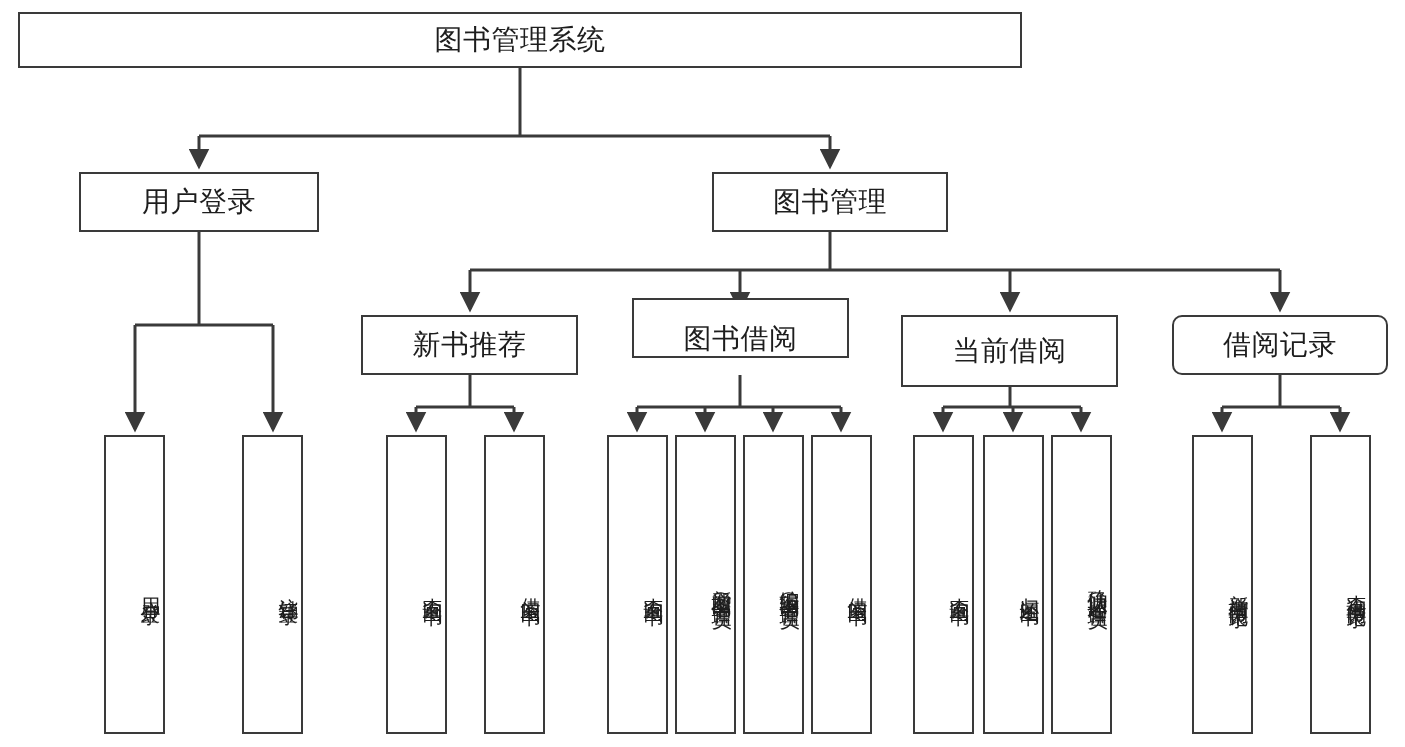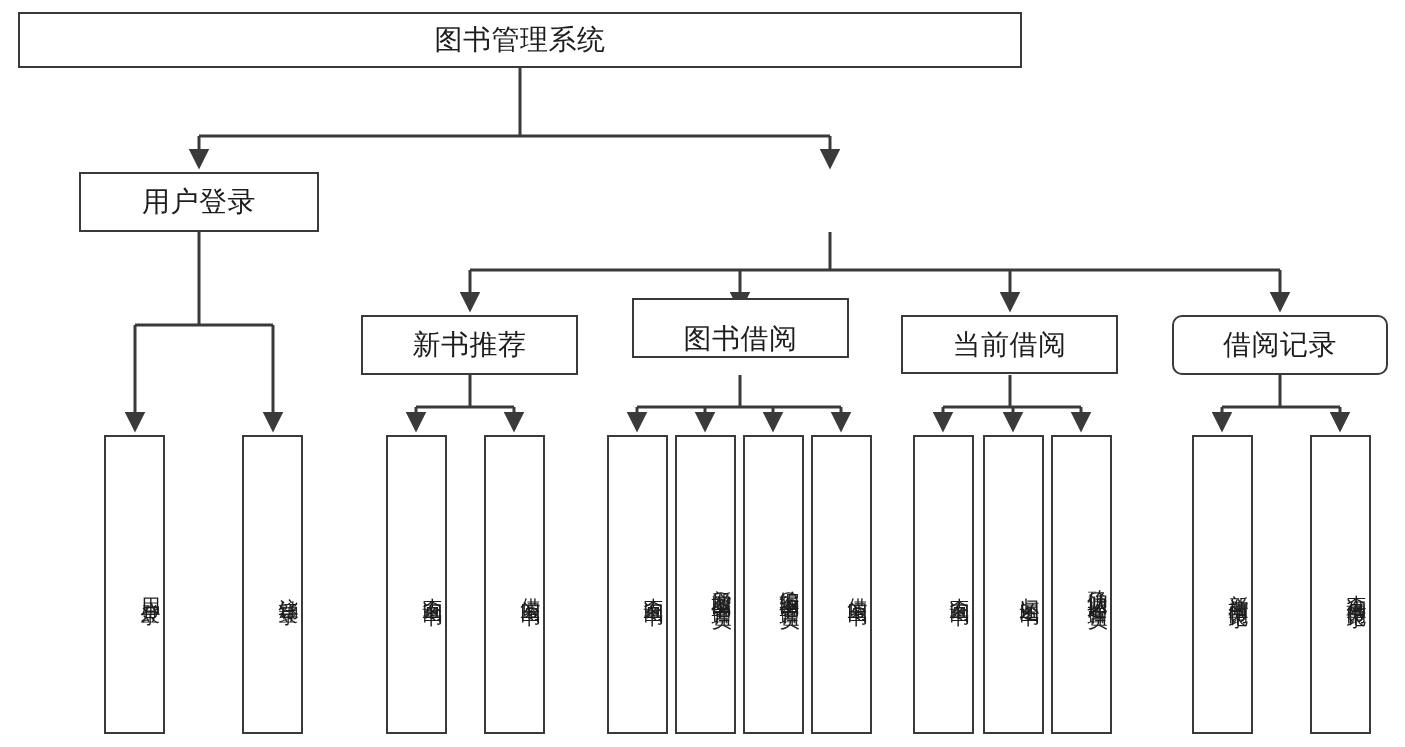--- a/index.html
+++ b/index.html
@@ -120,28 +120,31 @@
     </g>
   </svg>
 
   <div class="node horiz" style="left: 18px; top: 12px; width: 1004px; height: 56px; border-color: rgb(58, 58, 58); background: rgb(255, 255, 255); color: rgb(29, 29, 29);">
     <span>图书管理系统</span>
   </div>
 
   <div class="node horiz" style="left: 79px; top: 172px; width: 240px; height: 60px; border-color: rgb(58, 58, 58); background: rgb(255, 255, 255); color: rgb(29, 29, 29);">
     <span>用户登录</span>
   </div>
+  <div class="node horiz" style="left: 712px; top: 172px; width: 236px; height: 60px; border-color: rgb(58, 58, 58); background: rgb(255, 255, 255); color: rgb(29, 29, 29);">
+    <span>图书管理</span>
+  </div>
 
   <div class="node horiz" style="left: 361px; top: 315px; width: 217px; height: 60px; border-color: rgb(58, 58, 58); background: rgb(255, 255, 255); color: rgb(29, 29, 29);">
     <span>新书推荐</span>
   </div>
   <div class="node horiz" style="left: 632px; top: 298px; width: 217px; height: 60px; border-color: rgb(58, 58, 58); background: rgb(255, 255, 255); color: rgb(29, 29, 29); align-items: flex-end;">
     <span>图书借阅</span>
   </div>
-  <div class="node horiz" style="left: 901px; top: 315px; width: 217px; height: 59px; border-color: rgb(58, 58, 58); background: rgb(255, 255, 255); color: rgb(29, 29, 29);">
+  <div class="node horiz" style="left: 901px; top: 315px; width: 217px; height: 72px; border-color: rgb(58, 58, 58); background: rgb(255, 255, 255); color: rgb(29, 29, 29);">
     <span>当前借阅</span>
   </div>
   <div class="node horiz" style="left: 1172px; top: 315px; width: 216px; height: 60px; border-color: rgb(58, 58, 58); background: rgb(255, 255, 255); color: rgb(29, 29, 29); border-radius: 10px;">
     <span>借阅记录</span>
   </div>
 
   <div class="node vert" style="left: 104px; top: 435px; width: 61px; height: 299px; border-color: rgb(58, 58, 58); background: rgb(255, 255, 255); color: rgb(29, 29, 29);">
     <span>用户登录</span>
   </div>
   <div class="node vert" style="left: 242px; top: 435px; width: 61px; height: 299px; border-color: rgb(58, 58, 58); background: rgb(255, 255, 255); color: rgb(29, 29, 29);">

